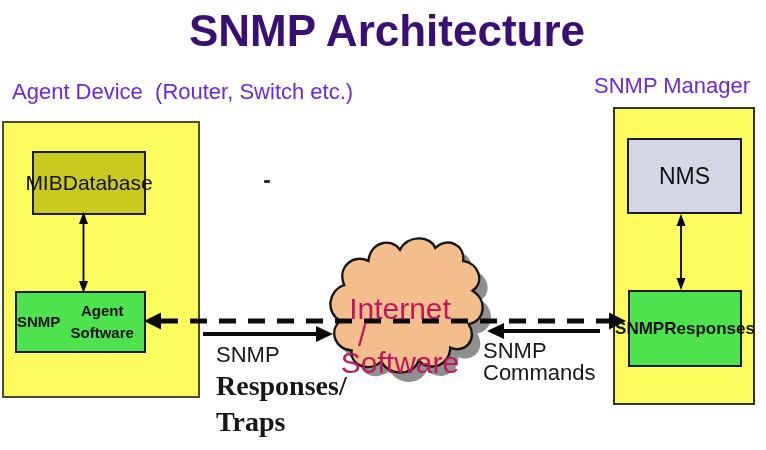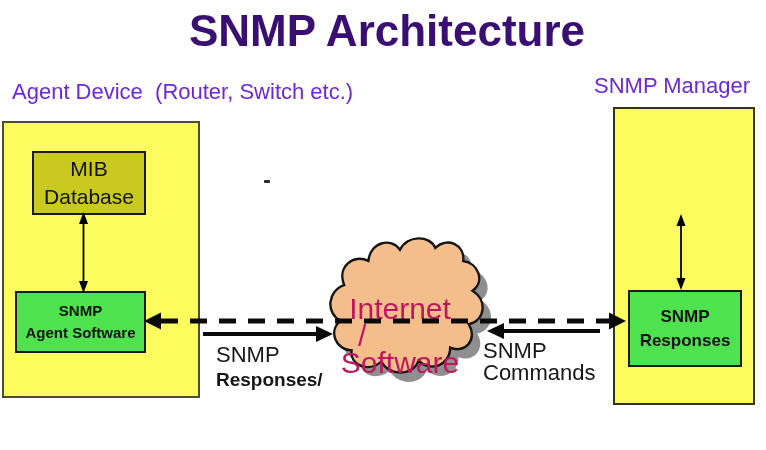--- a/index.html
+++ b/index.html
@@ -11,22 +11,22 @@
     position:absolute;left:0;top:2px;width:766px;margin:4px;text-align:center;
     font-size:44px;font-weight:bold;letter-spacing:0px;color:var(--title,#3A0F73);
   }
   .heading{position:absolute;font-size:22px;color:#6d28d9;white-space:pre;}
   .agent-heading{left:12px;top:79px;}
   .manager-heading{left:594px;top:73px;text-align:right;}
   .panel{position:absolute;box-sizing:border-box;background:var(--panel-yellow,#FCFC5E);}
   .agent-panel{left:2px;top:121px;width:198px;height:277px;border:2px solid #4D4D33;}
   .manager-panel{left:613px;top:107px;width:142px;height:298px;border:2px solid #33331F;}
   .box{
-    position:absolute;box-sizing:border-box;display:flex;flex-direction:column;
-    align-items:center;justify-content:center;text-align:right;
+    position:absolute;box-sizing:border-box;display:flex;
+    align-items:center;justify-content:center;text-align:center;
   }
   .mib-box{
     left:32px;top:151px;width:114px;height:64px;border:2px solid #1b1b1b;
     background:var(--mib-olive,#C9C91F);font-size:21px;line-height:1.35;
   }
   .nms-box{
     left:627px;top:138px;width:115px;height:76px;border:2px solid #1b1b1b;
     background:var(--nms-lavender,#D5D7E6);font-size:23px;
   }
   .agent-sw-box{
@@ -40,21 +40,21 @@
   .cloud-svg{position:absolute;left:320px;top:233px;width:186px;height:177px;}
   .cloud-shadow{fill:var(--cloud-shadow,#8F8F8F);stroke:none;}
   .cloud-body{fill:var(--cloud-peach,#F4BE8C);stroke:#151515;stroke-width:2.6;}
   .cloud-text{position:absolute;font-size:30px;color:#be185d;}
   .cloud-t1{left:330px;top:292px;width:140px;text-align:center;}
   .cloud-t2{left:358px;top:319px;}
   .cloud-t3{left:330px;top:346px;width:140px;text-align:center;}
   .arrows-svg{position:absolute;left:0;top:0;width:766px;height:450px;}
   .lbl{position:absolute;color:#161616;}
   .responses-lbl{left:216px;top:343px;font-size:22px;line-height:1.12;}
-  .responses-lbl .bold{font-size:19px;font-weight:bold;line-height:1.3;}
+  .responses-lbl .bold{font-size:28px;font-weight:bold;line-height:1.3;font-family:Liberation Serif, serif;}
   .commands-lbl{left:483px;top:340px;font-size:22px;line-height:1.0;}
   .stray-mark{position:absolute;left:264px;top:180px;width:6px;height:3px;background:#2b2b2b;border-radius:1px;}
 </style>
 </head>
 <body>
 
 <div class="stage">
 
   <h1 class="title">SNMP Architecture</h1>
 
@@ -67,20 +67,23 @@
   <div class="box mib-box">
     <div>MIB</div>
     <div>Database</div>
   </div>
 
   <div class="box agent-sw-box">
     <div>SNMP</div>
     <div>Agent Software</div>
   </div>
 
+  <div class="box nms-box">
+    <div>NMS</div>
+  </div>
 
   <div class="box manager-sw-box">
     <div>SNMP</div>
     <div>Responses</div>
   </div>
 
   <svg class="cloud-svg" viewBox="0 0 200 190" preserveAspectRatio="none">
     <defs>
       <path id="cloudPath" d="M 22,94 C 6,86 8,62 26,56 C 18,36 36,22 52,30 C 54,10 76,4 86,18
         C 94,2 118,2 124,16 C 136,4 156,12 154,30 C 170,32 178,52 164,62 C 180,72 178,94 160,98
@@ -122,20 +125,21 @@
 
     <g fill="#0a0a0a" stroke="#0a0a0a">
       <line x1="600" y1="331" x2="503" y2="331" stroke-width="4"></line>
       <polygon points="487,331 504,323 504,339" stroke="none"></polygon>
     </g>
   </svg>
 
   <div class="lbl responses-lbl">
     <div>SNMP</div>
     <div class="bold">Responses/</div>
+    <div class="bold">Traps</div>
   </div>
 
   <div class="lbl commands-lbl">
     <div>SNMP</div>
     <div>Commands</div>
   </div>
 
   <div class="stray-mark"></div>
 
 </div>

